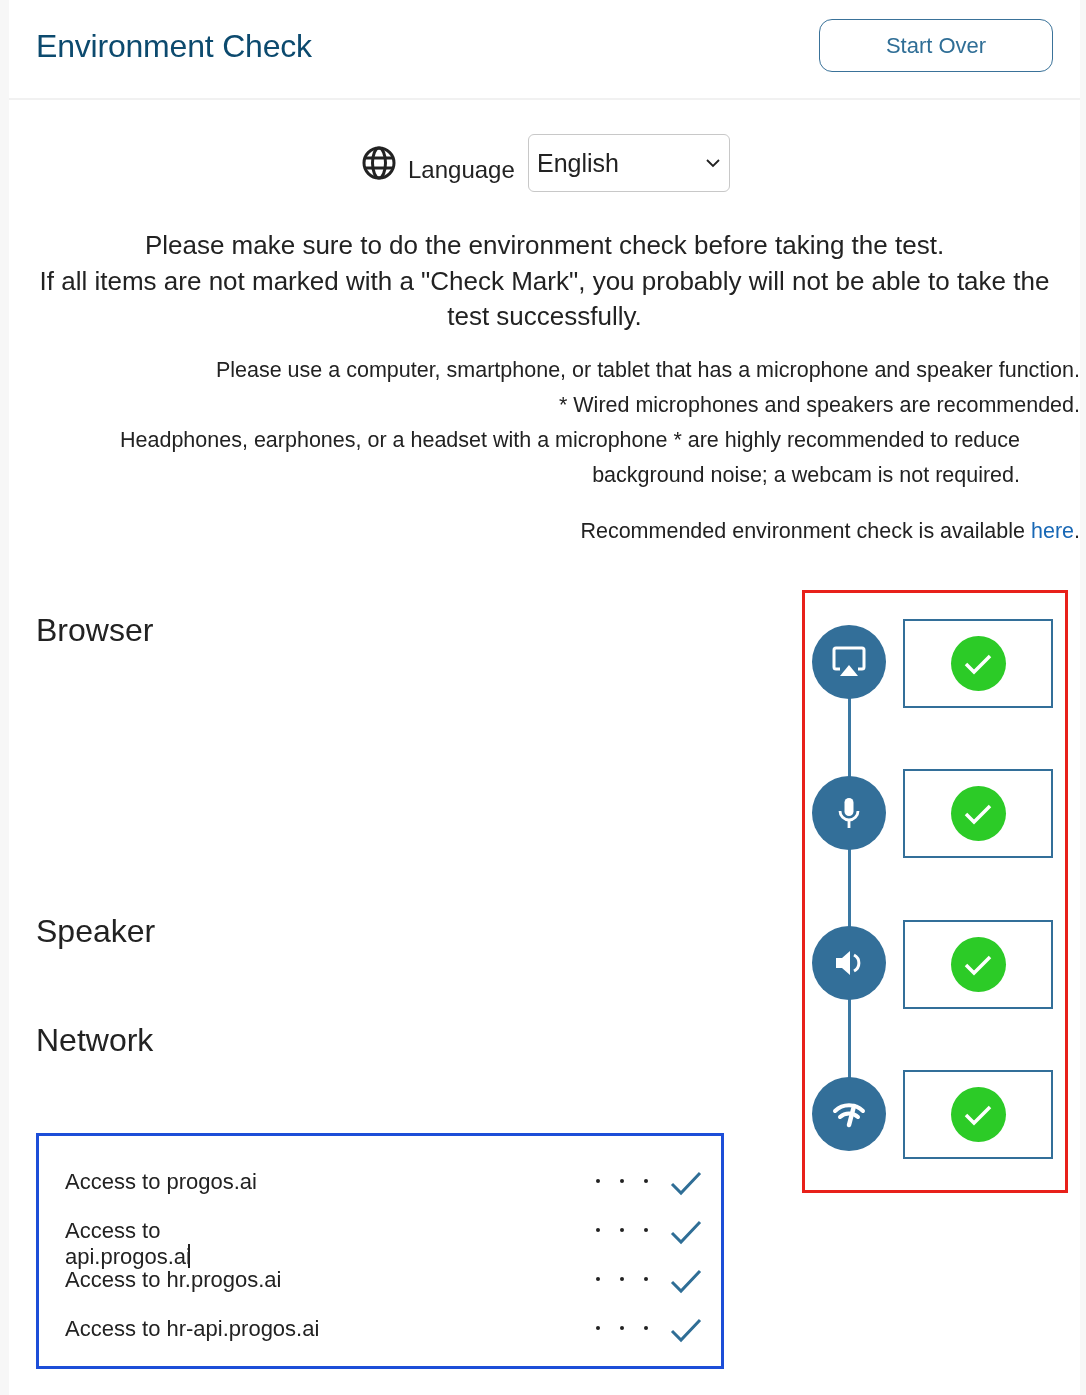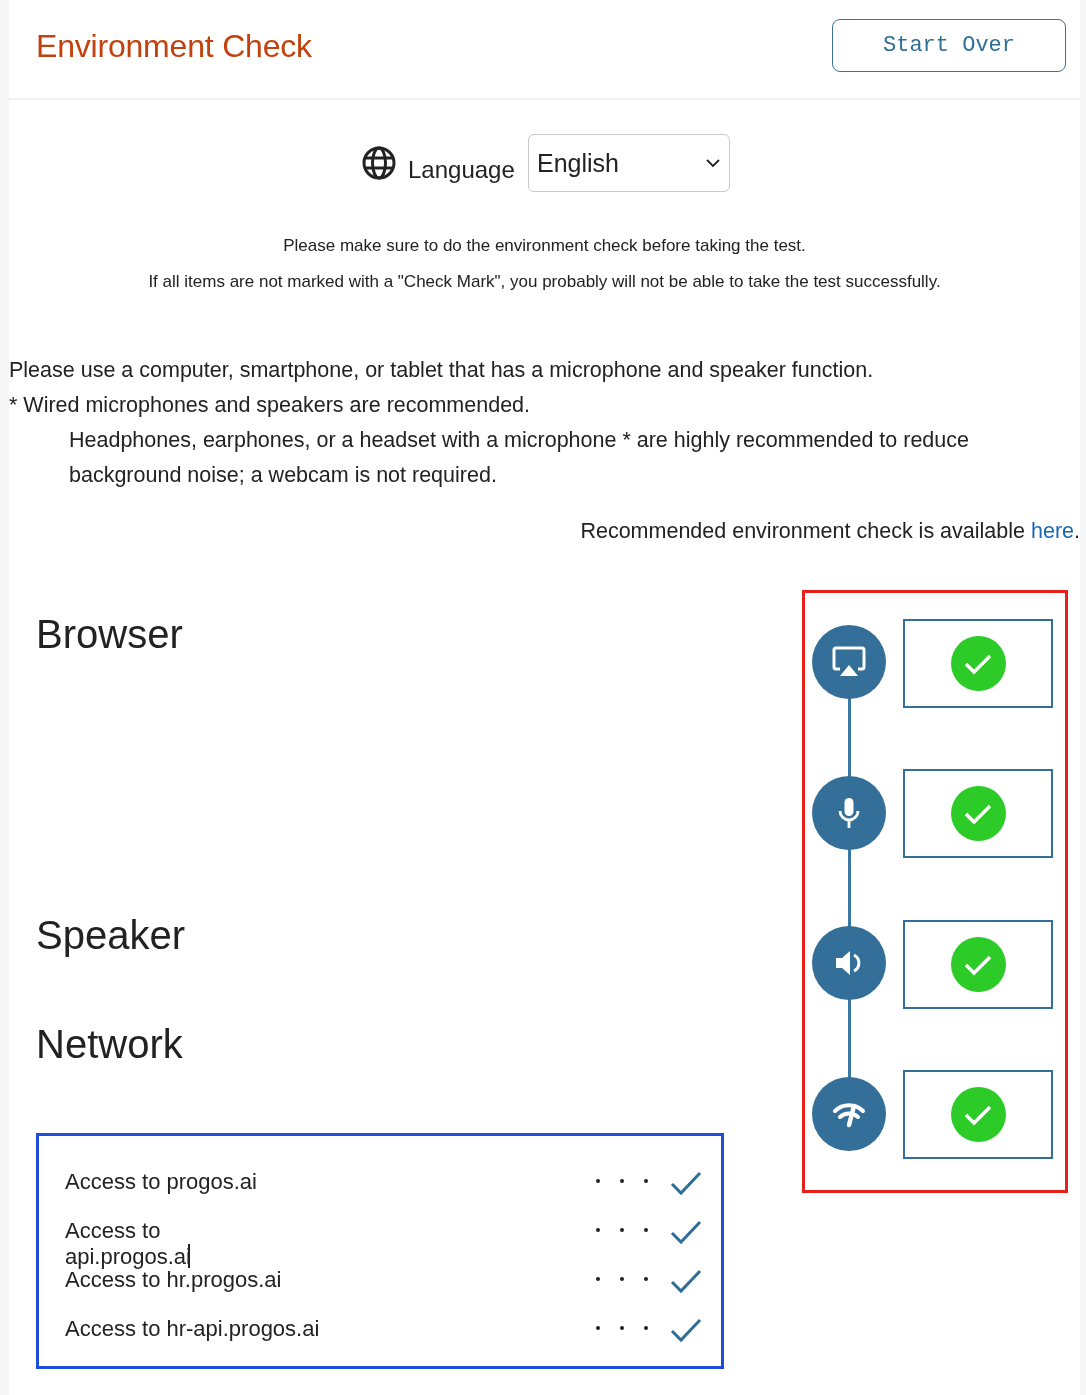--- a/index.html
+++ b/index.html
@@ -17,36 +17,35 @@
       background: #ffffff;
     }
     .header {
       position: absolute;
       left: 0; top: 0; width: 1071px; height: 100px;
       border-bottom: 2px solid #f1f1f1;
     }
     .page-title {
       position: absolute;
       left: 27px; top: 28px;
-      font-size: 32px; font-weight: 400; color: #c2410c;
+      font-size: 32px; font-weight: 400; color: #0c4a6e;
       letter-spacing: -0.2px;
     }
     .start-over {
       position: absolute;
       left: 810px; top: 19px;
       width: 234px; height: 53px;
       border: 1.5px solid #3a7299;
-      border-radius: 8px;
+      border-radius: 13px;
       background: #fff;
       color: #2f6e96;
       font-size: 22px;
-      font-family: Liberation Mono, monospace;
+      font-family: Liberation Sans, sans-serif;
       display: flex; align-items: center; justify-content: center;
       cursor: pointer;
-      margin-left: 13px;
     }
     .lang-row {
       position: absolute;
       left: 0; top: 134px; width: 1071px; height: 58px;
     }
     .globe-icon {
       position: absolute; left: 353px; top: 12px; width: 34px; height: 34px;
     }
     .lang-label {
       position: absolute; left: 399px; top: 22px;
@@ -60,34 +59,34 @@
       display: flex; align-items: center;
       padding-left: 8px;
       font-size: 25px; color: #222;
       cursor: pointer;
     }
     .lang-select .chev {
       position: absolute; right: 8px; top: 20px; width: 16px; height: 16px;
     }
     .intro {
       position: absolute; left: 0; top: 228px; width: 1071px;
-      text-align: center; font-size: 17px; line-height: 35.5px; color: #222;
+      text-align: center; font-size: 26px; line-height: 35.5px; color: #222;
     }
     .intro2 {
       position: absolute; left: 0; top: 353px; width: 1071px;
-      text-align: left; font-size: 21.5px; line-height: 35px; color: #222;
+      text-align: right; font-size: 21.5px; line-height: 35px; color: #222;
     }
     .rec {
       position: absolute; left: 0; top: 514px; width: 1071px;
       text-align: right; font-size: 21.5px; line-height: 35px; color: #222;
     }
     .rec a { color: #1767b5; text-decoration: none; cursor: pointer; }
     .section-label {
       position: absolute; left: 27px;
-      font-size: 40px; color: #222; font-weight: 400;
+      font-size: 32px; color: #222; font-weight: 400;
     }
     .status-frame {
       position: absolute;
       left: 793px; top: 590px;
       width: 266px; height: 603px;
       border: 3px solid #e8201a;
     }
     .timeline-line {
       position: absolute;
       left: 839px; top: 690px; width: 3px; height: 400px;

